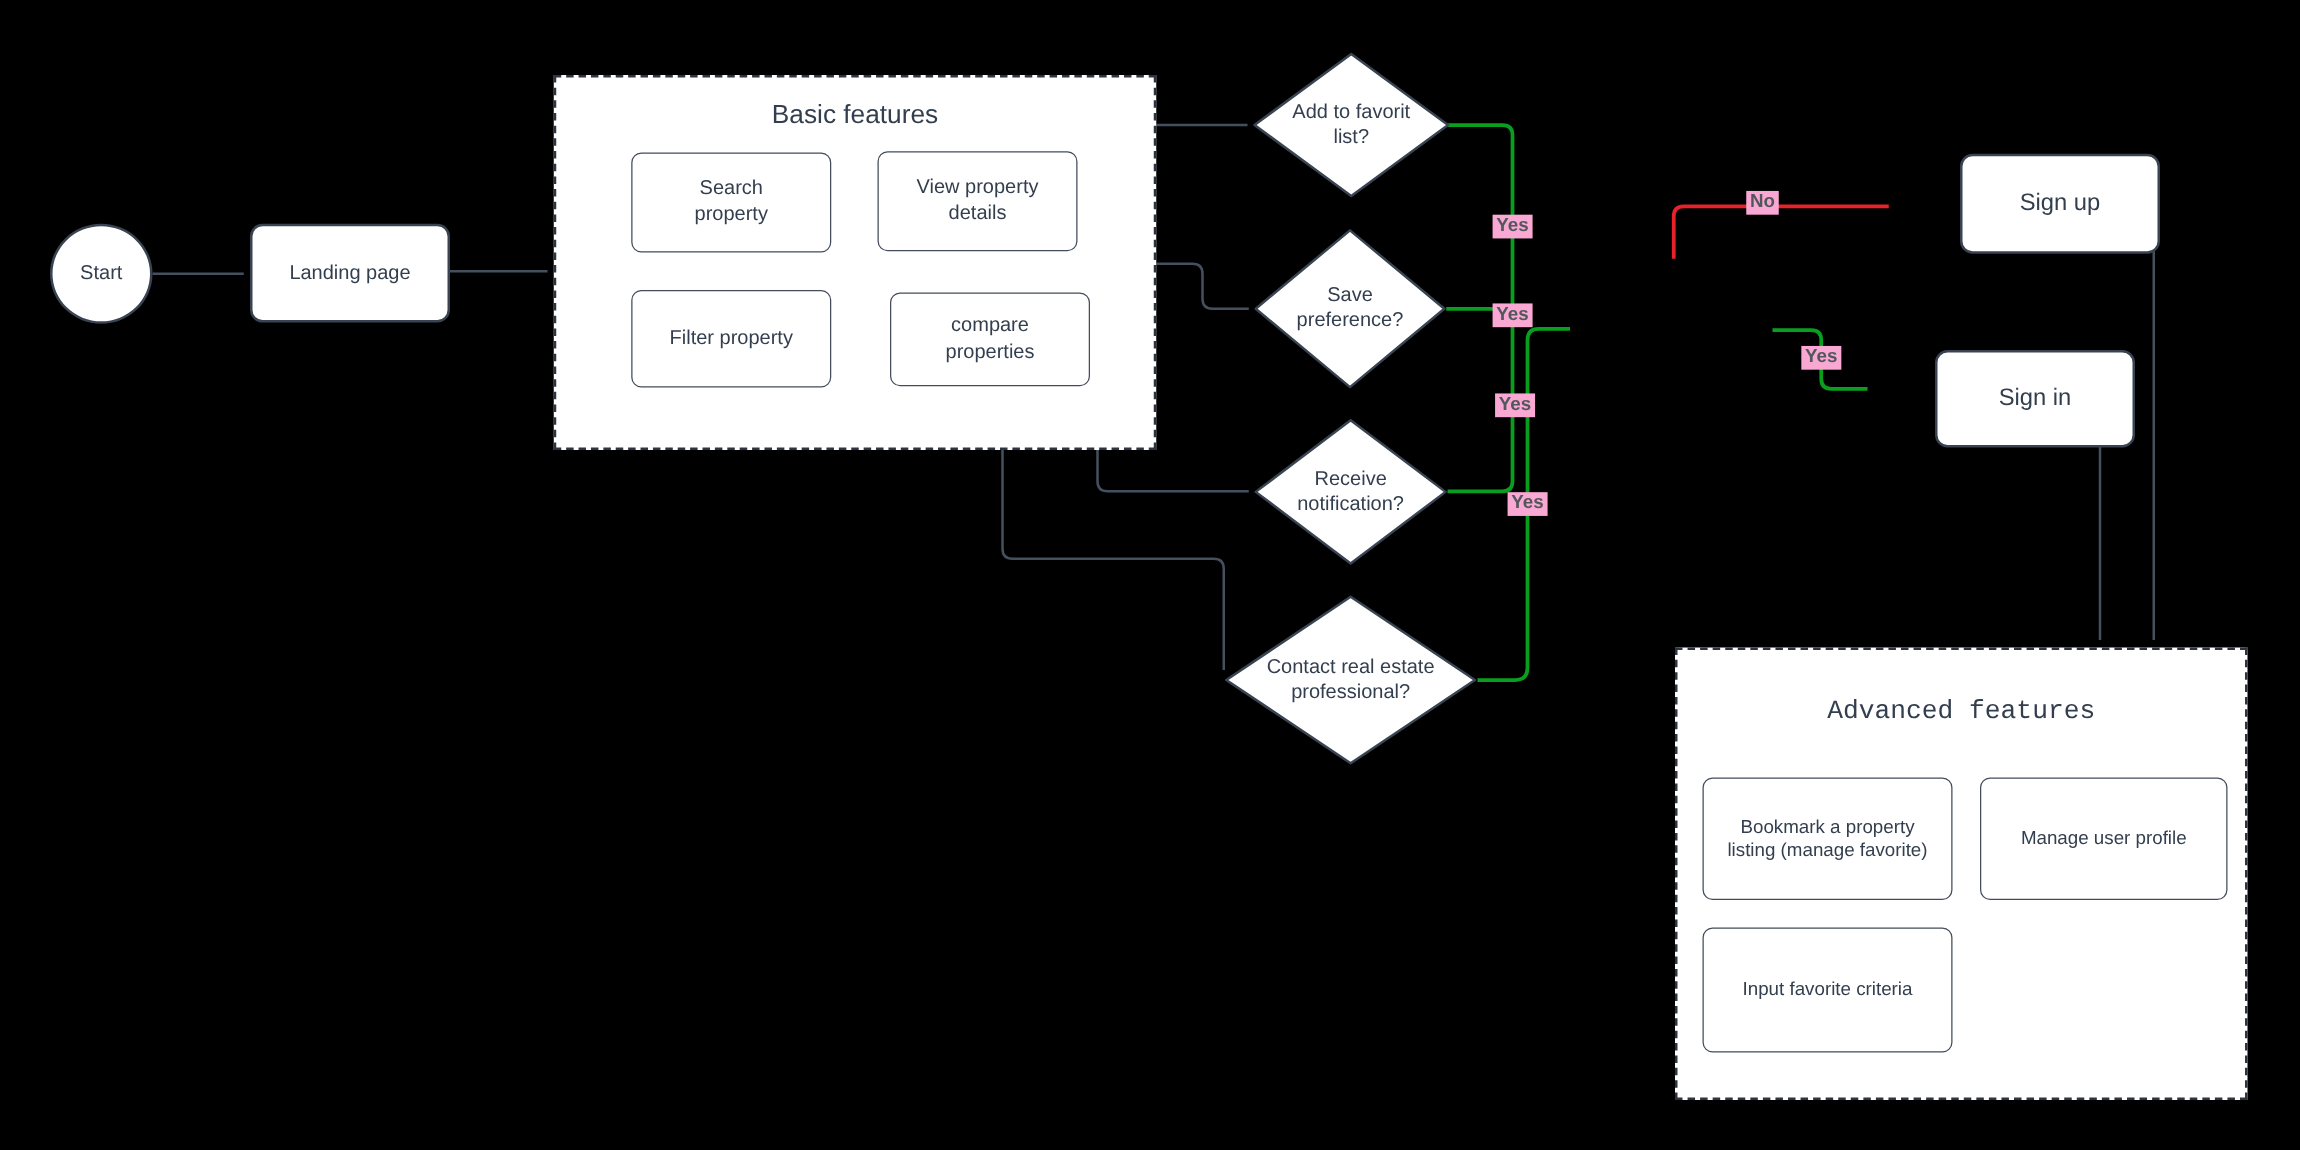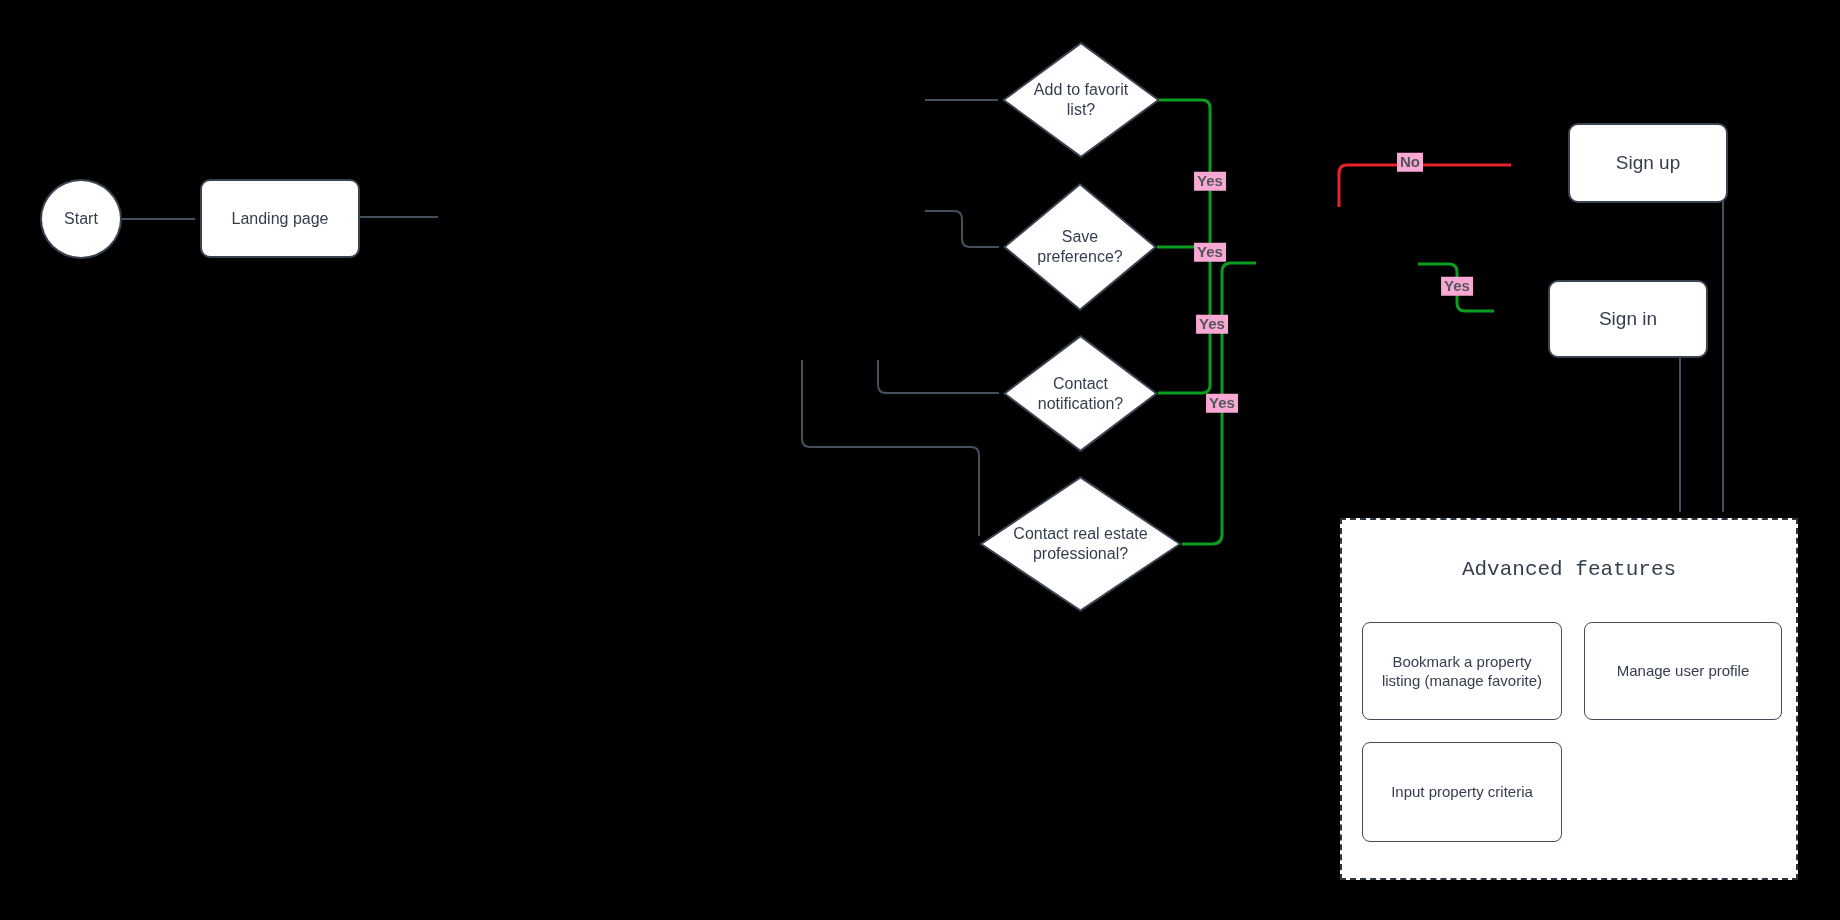--- a/index.html
+++ b/index.html
@@ -81,40 +81,55 @@
   </svg>
 
   <div class="node circle" style="left:40px;top:179px;width:82px;height:80px;">
     <span>Start</span>
   </div>
 
   <div class="node" style="left:200px;top:179px;width:160px;height:79px;">
     <span>Landing page</span>
   </div>
 
+  <div class="group" style="left:443px;top:60px;width:482px;height:300px;">
+    <div class="group-title" style="top:18px;">Basic features</div>
+    <div class="inner-box" style="left:60px;top:60px;width:160px;height:80px;">
+      <span style="max-width:92px;">Search property</span>
+    </div>
+    <div class="inner-box" style="left:257px;top:59px;width:160px;height:80px;">
+      <span style="max-width:118px;">View property details</span>
+    </div>
+    <div class="inner-box" style="left:60px;top:170px;width:160px;height:78px;">
+      <span style="max-width:135px;">Filter property</span>
+    </div>
+    <div class="inner-box" style="left:267px;top:172px;width:160px;height:75px;">
+      <span style="max-width:92px;">compare properties</span>
+    </div>
+  </div>
 
   <div class="diamond" style="left:1002px;top:42px;width:158px;height:116px;">
     <svg viewBox="0 0 100 100" preserveAspectRatio="none">
         <polygon points="50,1 99,50 50,99 1,50"></polygon>
       </svg>
     <div class="dlabel" style="max-width:112px;">Add to favorit list?</div>
   </div>
 
   <div class="diamond" style="left:1003px;top:183px;width:154px;height:128px;">
     <svg viewBox="0 0 100 100" preserveAspectRatio="none">
         <polygon points="50,1 99,50 50,99 1,50"></polygon>
       </svg>
     <div class="dlabel" style="max-width:110px;">Save preference?</div>
   </div>
 
   <div class="diamond" style="left:1003px;top:335px;width:155px;height:117px;">
     <svg viewBox="0 0 100 100" preserveAspectRatio="none">
         <polygon points="50,1 99,50 50,99 1,50"></polygon>
       </svg>
-    <div class="dlabel" style="max-width:110px;">Contact notification?</div>
+    <div class="dlabel" style="max-width:110px;">Receive notification?</div>
   </div>
 
   <div class="diamond" style="left:979px;top:476px;width:203px;height:136px;">
     <svg viewBox="0 0 100 100" preserveAspectRatio="none">
         <polygon points="50,1 99,50 50,99 1,50"></polygon>
       </svg>
     <div class="dlabel" style="max-width:150px;">Contact real estate professional?</div>
   </div>
 
 
@@ -127,21 +142,21 @@
 
   <div class="group" style="left:1340px;top:518px;width:458px;height:362px;">
     <div class="group-title" style="top:38px;font-family:Liberation Mono, monospace;">Advanced features</div>
     <div class="inner-box" style="left:20px;top:102px;width:200px;height:98px;font-size:15px;">
       <span style="max-width:165px;">Bookmark a property listing (manage favorite)</span>
     </div>
     <div class="inner-box" style="left:242px;top:102px;width:198px;height:98px;font-size:15px;">
       <span style="max-width:170px;">Manage user profile</span>
     </div>
     <div class="inner-box" style="left:20px;top:222px;width:200px;height:100px;font-size:15px;">
-      <span style="max-width:180px;">Input property criteria</span>
+      <span style="max-width:180px;">Input favorite criteria</span>
     </div>
   </div>
 
   <div class="elabel" style="left:1210px;top:181px;">Yes</div>
   <div class="elabel" style="left:1210px;top:252px;">Yes</div>
   <div class="elabel" style="left:1212px;top:324px;">Yes</div>
   <div class="elabel" style="left:1222px;top:403px;">Yes</div>
   <div class="elabel" style="left:1457px;top:286px;">Yes</div>
   <div class="elabel" style="left:1410px;top:162px;">No</div>
 

